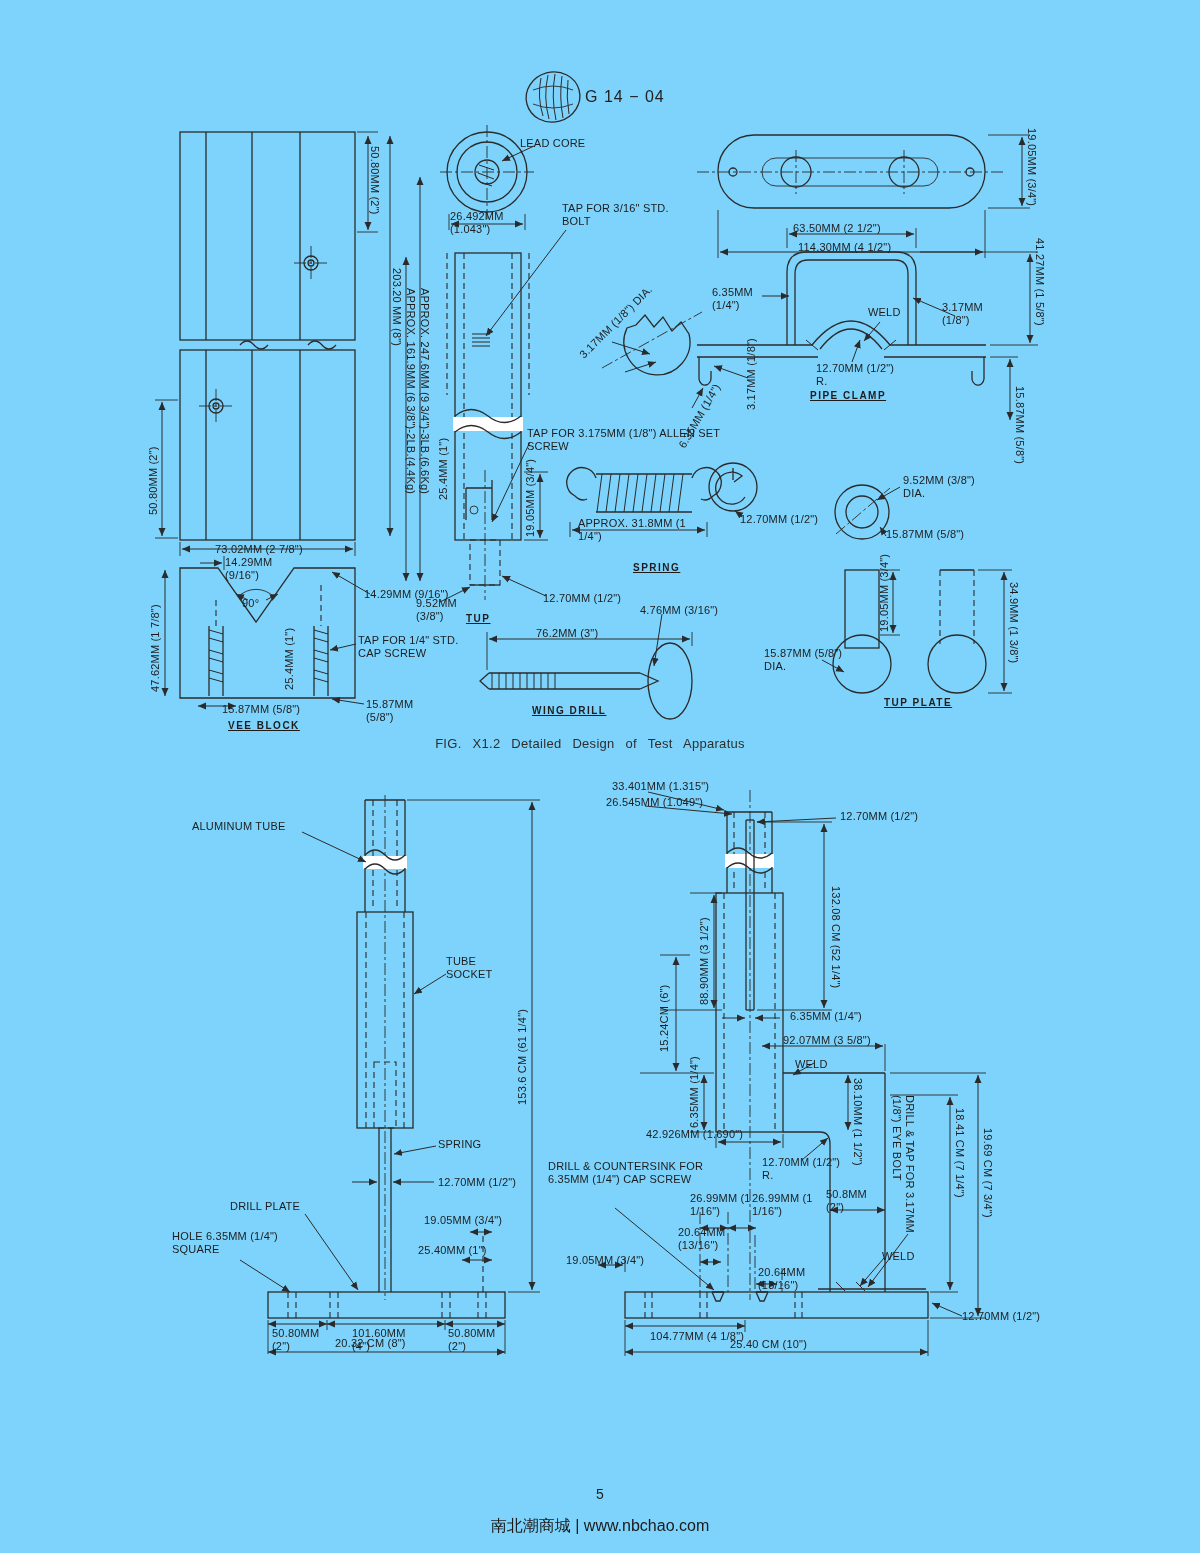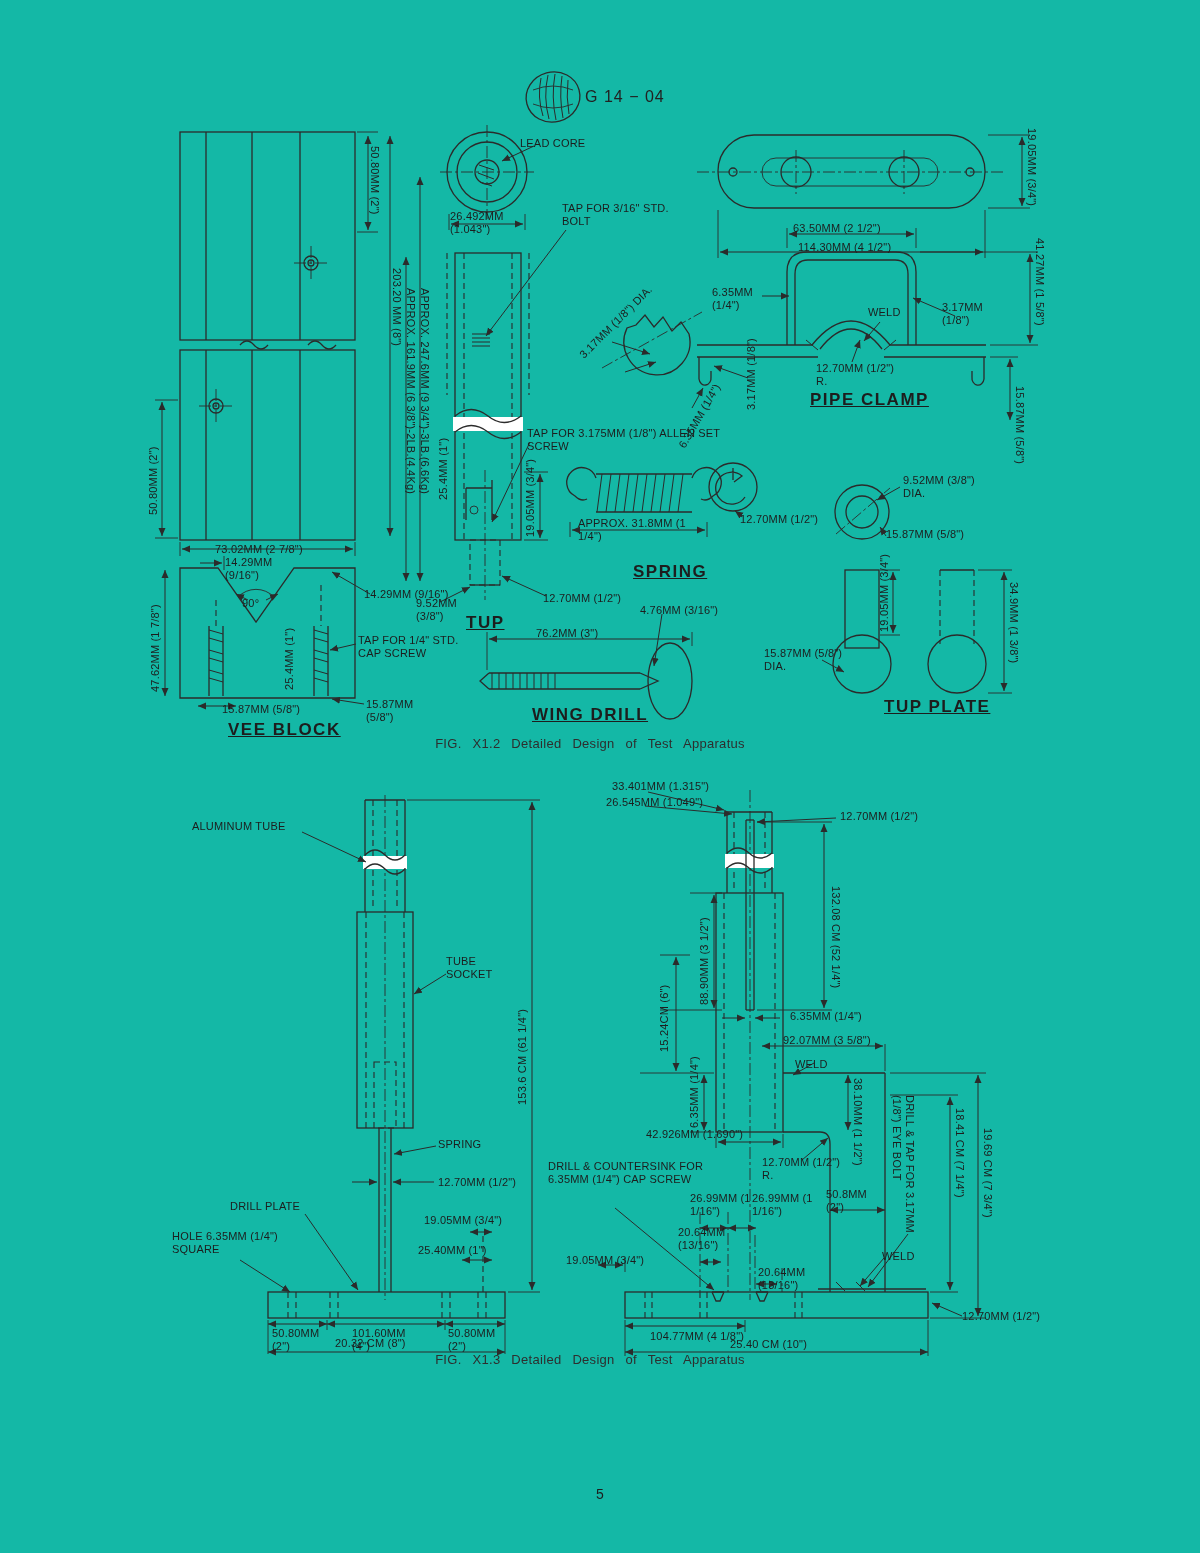--- a/index.html
+++ b/index.html
@@ -1,29 +1,29 @@
 <!DOCTYPE html>
 <html><head>
 <meta charset="utf-8">
 <style>
   html,body{margin:0;padding:0;background:#e8e8e8;}
-  #page{position:relative;width:1200px;height:1553px;background:#14b8a6;margin:0 auto;
+  #page{position:relative;width:1200px;height:1553px;background:#7dd3fc;margin:0 auto;
         font-family:"Liberation Sans", sans-serif;color:#1d1d1d;overflow:hidden;}
   #art{position:absolute;left:0;top:0;}
   .s{fill:none;stroke:#2b2b2b;stroke-width:1.3;}
   .th{fill:none;stroke:#2b2b2b;stroke-width:0.9;}
   .sd{fill:none;stroke:#2b2b2b;stroke-width:1.1;stroke-dasharray:6 4;}
   .sc{fill:none;stroke:#2b2b2b;stroke-width:0.9;stroke-dasharray:12 3 3 3;}
   .hat{fill:none;stroke:#2b2b2b;stroke-width:1;}
   .wht{fill:#ffffff;stroke:none;}
   .dim{fill:none;stroke:#2b2b2b;stroke-width:1;marker-start:url(#arr);marker-end:url(#arr);}
   .ldr{fill:none;stroke:#2b2b2b;stroke-width:1;marker-end:url(#arr);}
   .d,.c{position:absolute;font-size:11px;line-height:1.15;letter-spacing:.2px;white-space:nowrap;}
   .w{white-space:normal;}
-  .t{position:absolute;font-size:17px;font-weight:bold;letter-spacing:1.5px;text-decoration:underline;white-space:nowrap;}
+  .t{position:absolute;font-size:10px;font-weight:bold;letter-spacing:1.5px;text-decoration:underline;white-space:nowrap;}
   .v{transform:rotate(90deg);transform-origin:0 0;}
   .v2{transform:rotate(-90deg);transform-origin:0 0;}
   .r45{transform:rotate(-45deg);transform-origin:0 0;}
   .r60{transform:rotate(-60deg);transform-origin:0 0;}
   .cap{position:absolute;left:300px;width:580px;text-align:center;font-size:13px;color:#2e2e2e;
        letter-spacing:.3px;word-spacing:7px;white-space:nowrap;}
   .hdr-desig{position:absolute;left:585px;top:88px;font-size:16px;color:#222;letter-spacing:1px;}
   .pg{position:absolute;left:0;top:1486px;width:1200px;text-align:center;font-size:14px;}
   .wm{position:absolute;left:0;top:1516px;width:1200px;text-align:center;font-size:16px;color:#1a1a1a;}
 </style>
@@ -455,17 +455,17 @@
 <span class="d w" style="left:758px;top:1266px;width:78px">20.64MM (13/16")</span>
 <span class="d w" style="left:826px;top:1188px;width:62px">50.8MM (2")</span>
 <span class="d v w" style="left:916px;top:1095px;width:150px">DRILL &amp; TAP FOR 3.17MM (1/8") EYE BOLT</span>
 <span class="d v" style="left:966px;top:1108px">18.41 CM (7 1/4")</span>
 <span class="d v" style="left:994px;top:1128px">19.69 CM (7 3/4")</span>
 <span class="d w" style="left:566px;top:1254px;width:80px">19.05MM (3/4")</span>
 <span class="c" style="left:882px;top:1250px">WELD</span>
 <span class="d w" style="left:650px;top:1330px;width:100px">104.77MM (4 1/8")</span>
 <span class="d" style="left:730px;top:1338px">25.40 CM (10")</span>
 <span class="d w" style="left:962px;top:1310px;width:80px">12.70MM (1/2")</span>
-<span class="cap" style="top:1352px">FIG. X1.3 Detailed Design of Test Apparatus</span>
 
 <div class="pg">5</div>
+<div class="wm">南北潮商城 | www.nbchao.com</div>
 
 </div>
 
 </body></html>

